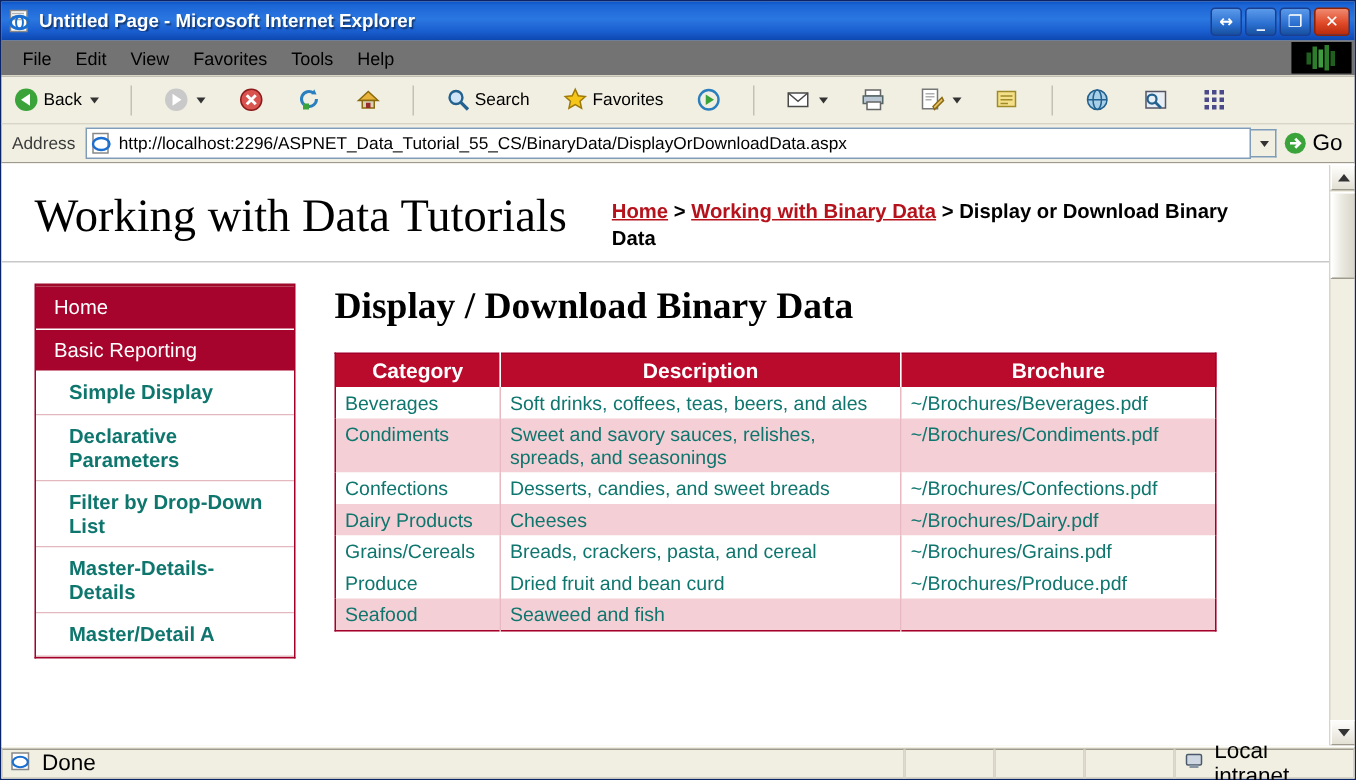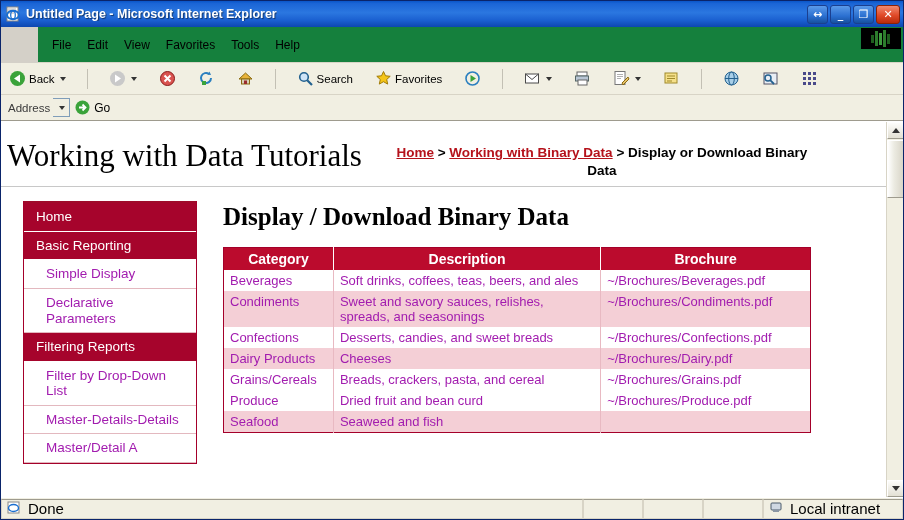--- a/index.html
+++ b/index.html
@@ -50,28 +50,27 @@
     line-height: 1;
   }
   .winbtn.close {
     background: linear-gradient(to bottom, #f08a70, #e04a28 55%, #b82b0c);
     border-color: #8c2206;
     width: 24px;
   }
 
   
   .menubar {
-    height: 36px;
-    background: #15803d;
+    height: 24px;
+    background: #737373;
     display: flex; align-items: center;
     border-bottom: 1px solid #d8d4c6;
     padding-left: 6px;
     flex: 0 0 auto;
     position: relative;
-    margin-left: 37px;
   }
   .menubar .mi {
     font-size: 12px; color: #000;
     padding: 2px 8px;
   }
   .menu-logo {
     position: absolute; right: 2px; top: 1px;
     width: 40px; height: 21px;
     background: #000;
     overflow: hidden;
@@ -132,42 +131,41 @@
     width: 15px; height: 15px; margin-right: 4px; flex: 0 0 auto; position: relative;
   }
   .addr-input .url { white-space: nowrap; overflow: hidden; }
   .addr-drop {
     width: 17px; height: 19px;
     border: 1px solid #7f9db9; border-left: none;
     background: #f1efe2;
     display: flex; align-items: center; justify-content: center;
     margin-left: -4px;
   }
-  .go-btn { display: flex; align-items: center; gap: 3px; font-size: 12px; padding-right: 4px;}
+  .go-btn { display: flex; align-items: center; gap: 3px; font-size: 15px; padding-right: 4px;}
 
   
   .content-wrap {
     flex: 1 1 auto;
     background: #fff;
     position: relative;
     overflow: hidden;
     border-top: 1px solid #fff;
   }
   .page {
     position: absolute; left: 0; top: 0; right: 17px; bottom: 0;
     background: #fff;
     overflow: hidden;
   }
 
   .page-header {
     display: flex; align-items: flex-start;
-    padding: 10px 14px 6px 6px;
+    padding: 10px 14px 6px 22px;
     border-bottom: 1px solid #c8c8c8;
     min-height: 60px;
-    text-align: center;
   }
   .site-title {
     font-family: "Liberation Serif", serif;
     font-size: 31px;
     color: #000;
     white-space: nowrap;
     flex: 0 0 auto;
     padding-top: 6px;
   }
   .breadcrumb {
@@ -202,23 +200,24 @@
     padding: 6px 10px 6px 12px;
     font-size: 13.5px;
     line-height: 1.15;
     color: #fff;
     background: #a6042c;
     border-bottom: 1px solid #fff;
     text-decoration: none;
   }
   .nav-item.sub {
     background: #fff;
-    color: #a21caf;
+    color: #0f766e;
     padding-left: 22px;
     border-bottom: 1px solid #e3b8bf;
+    font-weight: bold;
   }
 
   
   .main {
     flex: 1 1 auto;
     padding: 16px 20px 0 26px;
   }
   .main h1 {
     font-family: "Liberation Serif", serif;
     font-size: 25px;
@@ -238,21 +237,21 @@
     font-weight: bold;
     padding: 3px 6px;
     text-align: center;
     border-right: 1px solid #fff;
     font-size: 14px;
   }
   table.grid th:last-child { border-right: none; }
   table.grid td {
     padding: 3px 6px;
     vertical-align: top;
-    color: #a21caf;
+    color: #0f766e;
     border-right: 1px solid #e8b9c2;
   }
   table.grid td:last-child { border-right: none; }
   table.grid tr.alt td { background: #f4cfd6; }
   table.grid tr.norm td { background: #ffffff; }
   .col-cat { width: 110px; }
   .col-desc { width: 268px; }
   .col-bro { width: 210px; }
 
   
@@ -294,21 +293,21 @@
   .sb-cell {
     height: 20px;
     display: flex; align-items: center;
     padding: 0 5px;
     border: 1px solid #d8d4c6;
     border-top-color: #9e9b8e;
     gap: 4px;
   }
   .sb-cell.grow { flex: 1 1 auto; }
   .sb-cell.w60 { width: 60px; }
-  .sb-cell.w110 { width: 140px; }
+  .sb-cell.w110 { width: 120px; }
 </style>
 </head>
 <body>
 
 <div class="window">
 
   <div class="titlebar">
     <span class="ie-icon">
       <svg width="16" height="16" viewBox="0 0 16 16">
         <rect x="2" y="1" width="11" height="14" fill="#fff" stroke="#888"></rect>
@@ -487,20 +486,29 @@
               <rect x="7" y="12" width="3" height="3"></rect>
               <rect x="12" y="12" width="3" height="3"></rect>
           </g>
         </svg>
       </span>
     </span>
   </div>
 
   <div class="addressbar">
     <span class="lbl">Address</span>
+    <span class="addr-input">
+      <span class="pageicon">
+        <svg width="15" height="15" viewBox="0 0 15 15">
+          <rect x="2" y="1" width="10" height="13" fill="#fff" stroke="#888"></rect>
+          <ellipse cx="7.5" cy="8" rx="5.5" ry="4" fill="none" stroke="#1a6fd0" stroke-width="1.6"></ellipse>
+        </svg>
+      </span>
+      <span class="url">http://localhost:2296/ASPNET_Data_Tutorial_55_CS/BinaryData/DisplayOrDownloadData.aspx</span>
+    </span>
     <span class="addr-drop">
       <span class="caret-down"></span>
     </span>
     <span class="go-btn">
       <span class="icon16">
         <svg width="17" height="17" viewBox="0 0 17 17">
           <circle cx="8.5" cy="8.5" r="7" fill="#3aa33a"></circle>
           <path d="M5 8.5 h5 M8.5 5.5 L11.5 8.5 L8.5 11.5" stroke="#fff" stroke-width="1.8" fill="none"></path>
         </svg>
       </span>
@@ -520,21 +528,20 @@
 
       <div class="body-row">
 
         <div class="sidebar">
           <div class="nav-box">
             <div class="nav-top"></div>
             <a class="nav-item" href="#">Home</a>
             <a class="nav-item" href="#">Basic Reporting</a>
             <a class="nav-item sub" href="#">Simple Display</a>
             <a class="nav-item sub" href="#">Declarative Parameters</a>
-            <a class="nav-item" href="#">Filtering Reports</a>
             <a class="nav-item sub" href="#">Filter by Drop-Down List</a>
             <a class="nav-item sub" href="#">Master-Details-Details</a>
             <a class="nav-item sub" href="#">Master/Detail A</a>
           </div>
         </div>
 
         <div class="main">
           <h1>Display / Download Binary Data</h1>
 
           <table class="grid">

